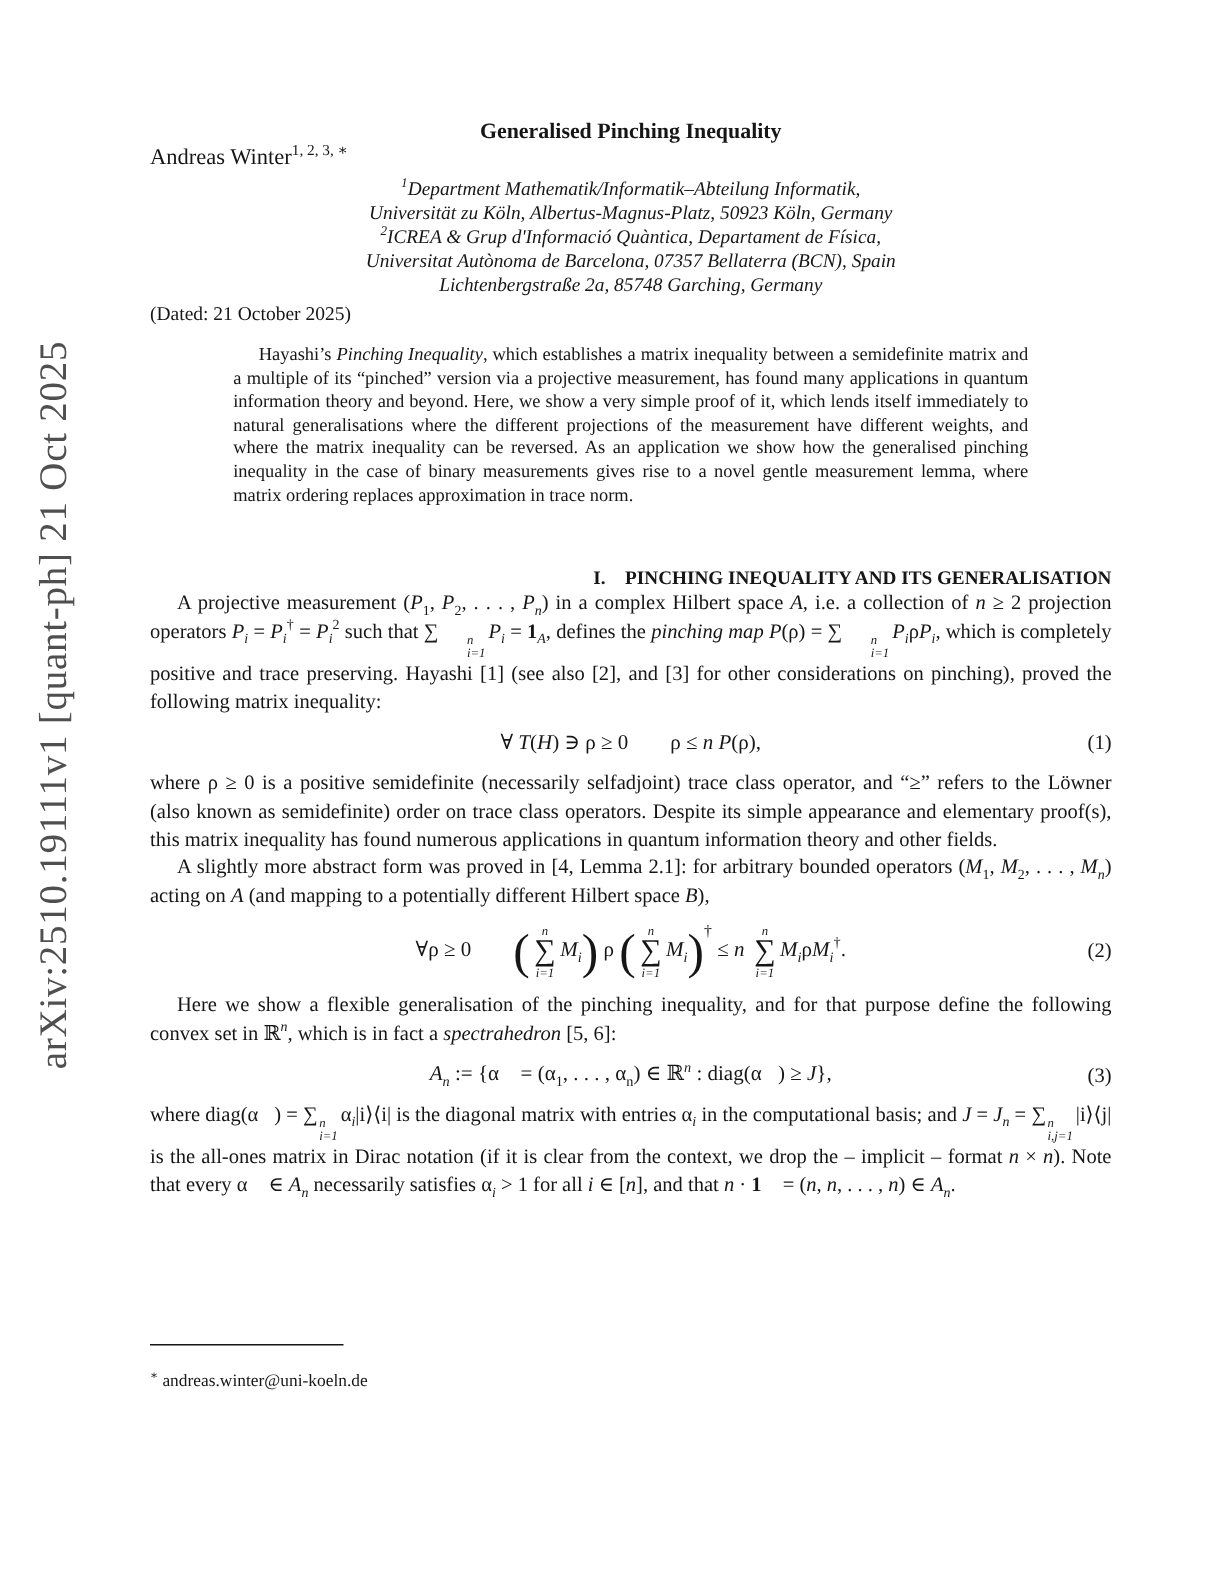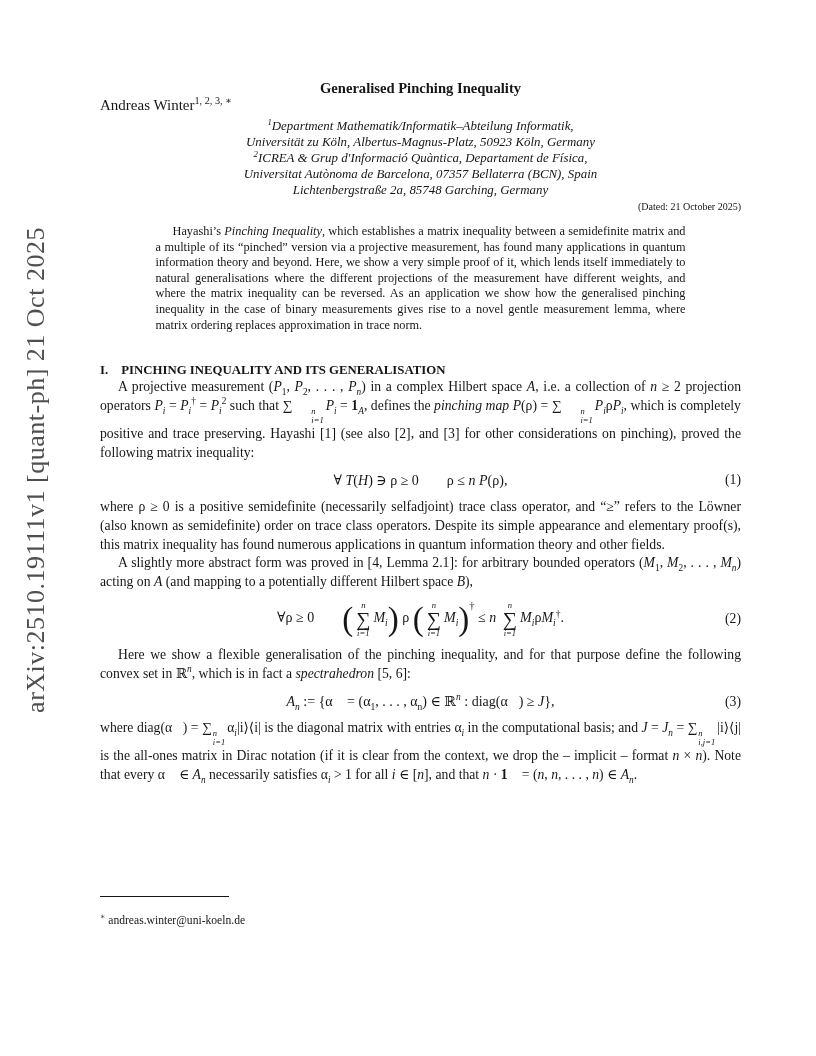--- a/index.html
+++ b/index.html
@@ -30,29 +30,29 @@
     font-size: 26px;
     color: #4f4f4f;
     letter-spacing: 0.5px;
   }
 
   .content { position: absolute; left: 100px; top: 80px; width: 641px; }
 
   .title { text-align: center; font-size: 14.6px; font-weight: bold; }
   .author { text-align: left; font-size: 15px; margin-bottom: 4px; }
   .affil { text-align: center; font-style: italic; font-size: 12.9px; line-height: 16px; }
-  .dated { text-align: right; font-size: 10px; margin-top: 3px; }
+  .dated { text-align: left; font-size: 13px; margin-top: 3px; }
 
   .abstract {
     width: 530px; margin: 12px auto 0;
     font-size: 12.3px; line-height: 15.6px;
     text-align: justify; text-indent: 17px;
   }
 
-  .section-heading { margin-top: 30px; text-align: left; font-size: 12.8px; font-weight: bold; }
+  .section-heading { margin-top: 40px; text-align: right; font-size: 12.8px; font-weight: bold; }
   .sec-num { margin-right: 13px; }
 
   .body-text { }
   p.para { font-size: 13.7px; line-height: 18.9px; text-align: justify; }
   p.indent { text-indent: 18px; }
 
   .equation { position: relative; margin: 9px 0; }
   .eq-body { display: block; text-align: center; font-size: 14px; }
   .eq-num { position: absolute; right: 0; top: 50%; transform: translateY(-50%); font-size: 13.7px; }
 

